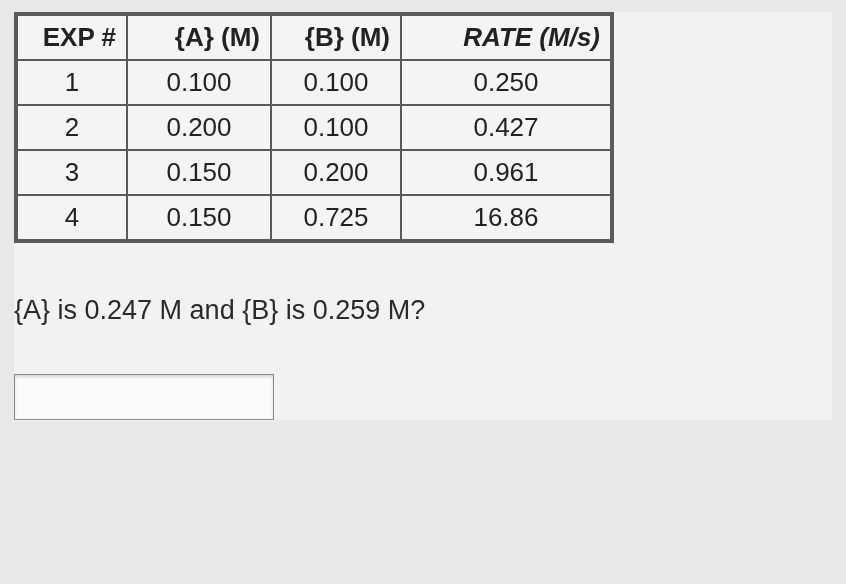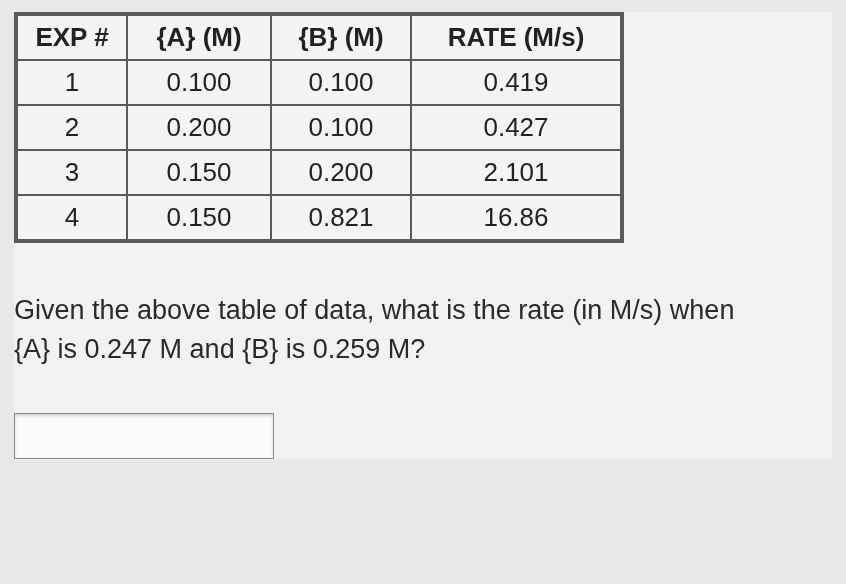--- a/index.html
+++ b/index.html
@@ -27,25 +27,26 @@
     padding: 6px 10px;
     font-size: 26px;
     text-align: center;
     font-weight: 400;
     color: #222;
     background: #f4f4f4;
   }
   table.data th {
     font-weight: 700;
     font-size: 26px;
+    text-align: right;
   }
   table.data .col-exp  { width: 110px; }
   table.data .col-a    { width: 144px; }
-  table.data .col-b    { width: 140px; }
-  table.data .col-rate { width: 210px; }
+  table.data .col-b    { width: 130px; }
+  table.data .col-rate { width: 210px; font-style: italic; }
   .question {
     margin-top: 48px;
     font-size: 27px;
     line-height: 1.45;
     color: #2a2a2a;
   }
   .answer-box {
     margin-top: 44px;
     width: 260px;
     height: 46px;
@@ -69,43 +70,42 @@
         <th class="col-a">{A} (M)</th>
         <th class="col-b">{B} (M)</th>
         <th class="col-rate">RATE (M/s)</th>
       </tr>
     </thead>
     <tbody>
       <tr>
         <td>1</td>
         <td>0.100</td>
         <td>0.100</td>
-        <td>0.419</td>
+        <td>0.250</td>
       </tr>
       <tr>
         <td>2</td>
         <td>0.200</td>
         <td>0.100</td>
         <td>0.427</td>
       </tr>
       <tr>
         <td>3</td>
         <td>0.150</td>
         <td>0.200</td>
-        <td>2.101</td>
+        <td>0.961</td>
       </tr>
       <tr>
         <td>4</td>
         <td>0.150</td>
-        <td>0.821</td>
+        <td>0.725</td>
         <td>16.86</td>
       </tr>
     </tbody>
   </table>
 
   <div class="question">
-    <div>Given the above table of data, what is the rate (in M/s) when</div>
     <div>{A} is 0.247 M and {B} is 0.259 M?</div>
   </div>
 
   <input type="text" class="answer-box" value="" style="">
 
 </div>
 
 </body></html>

